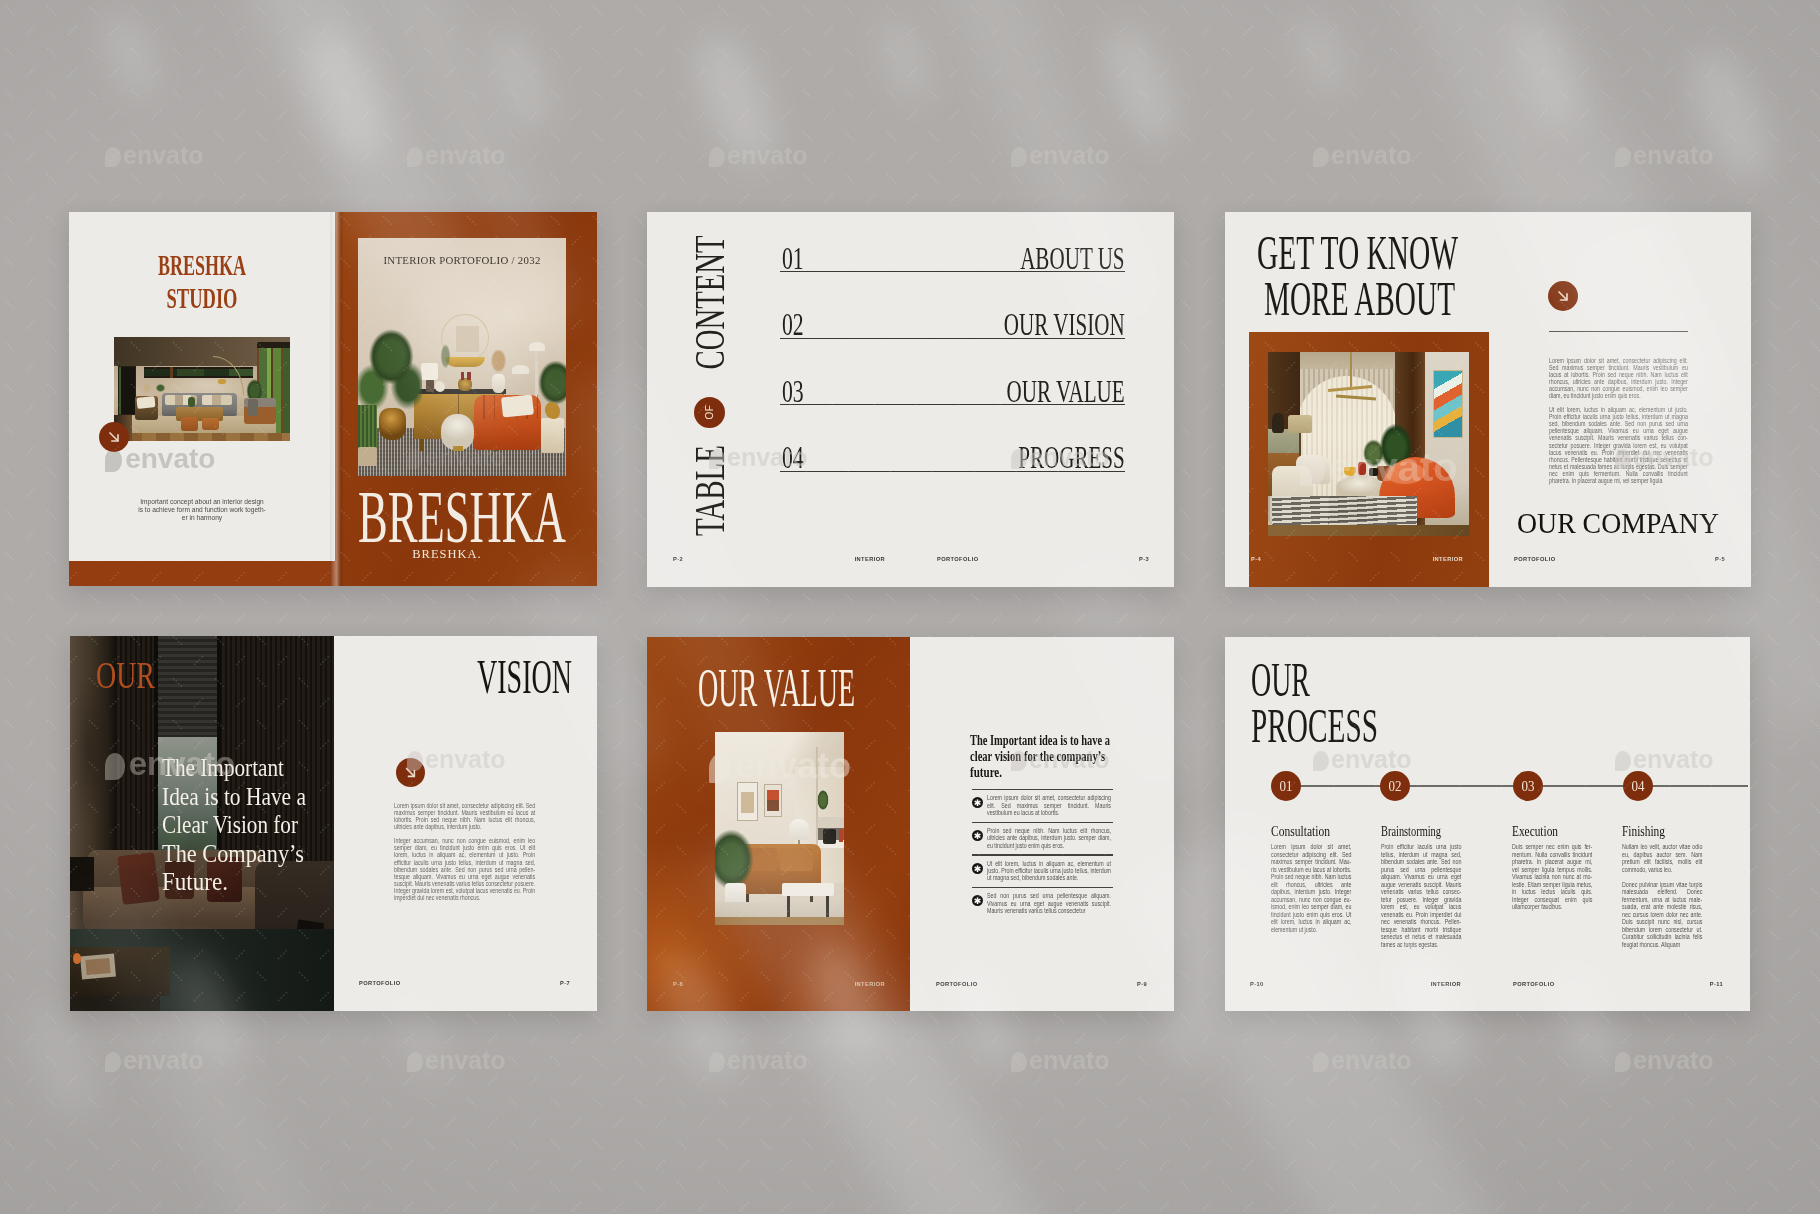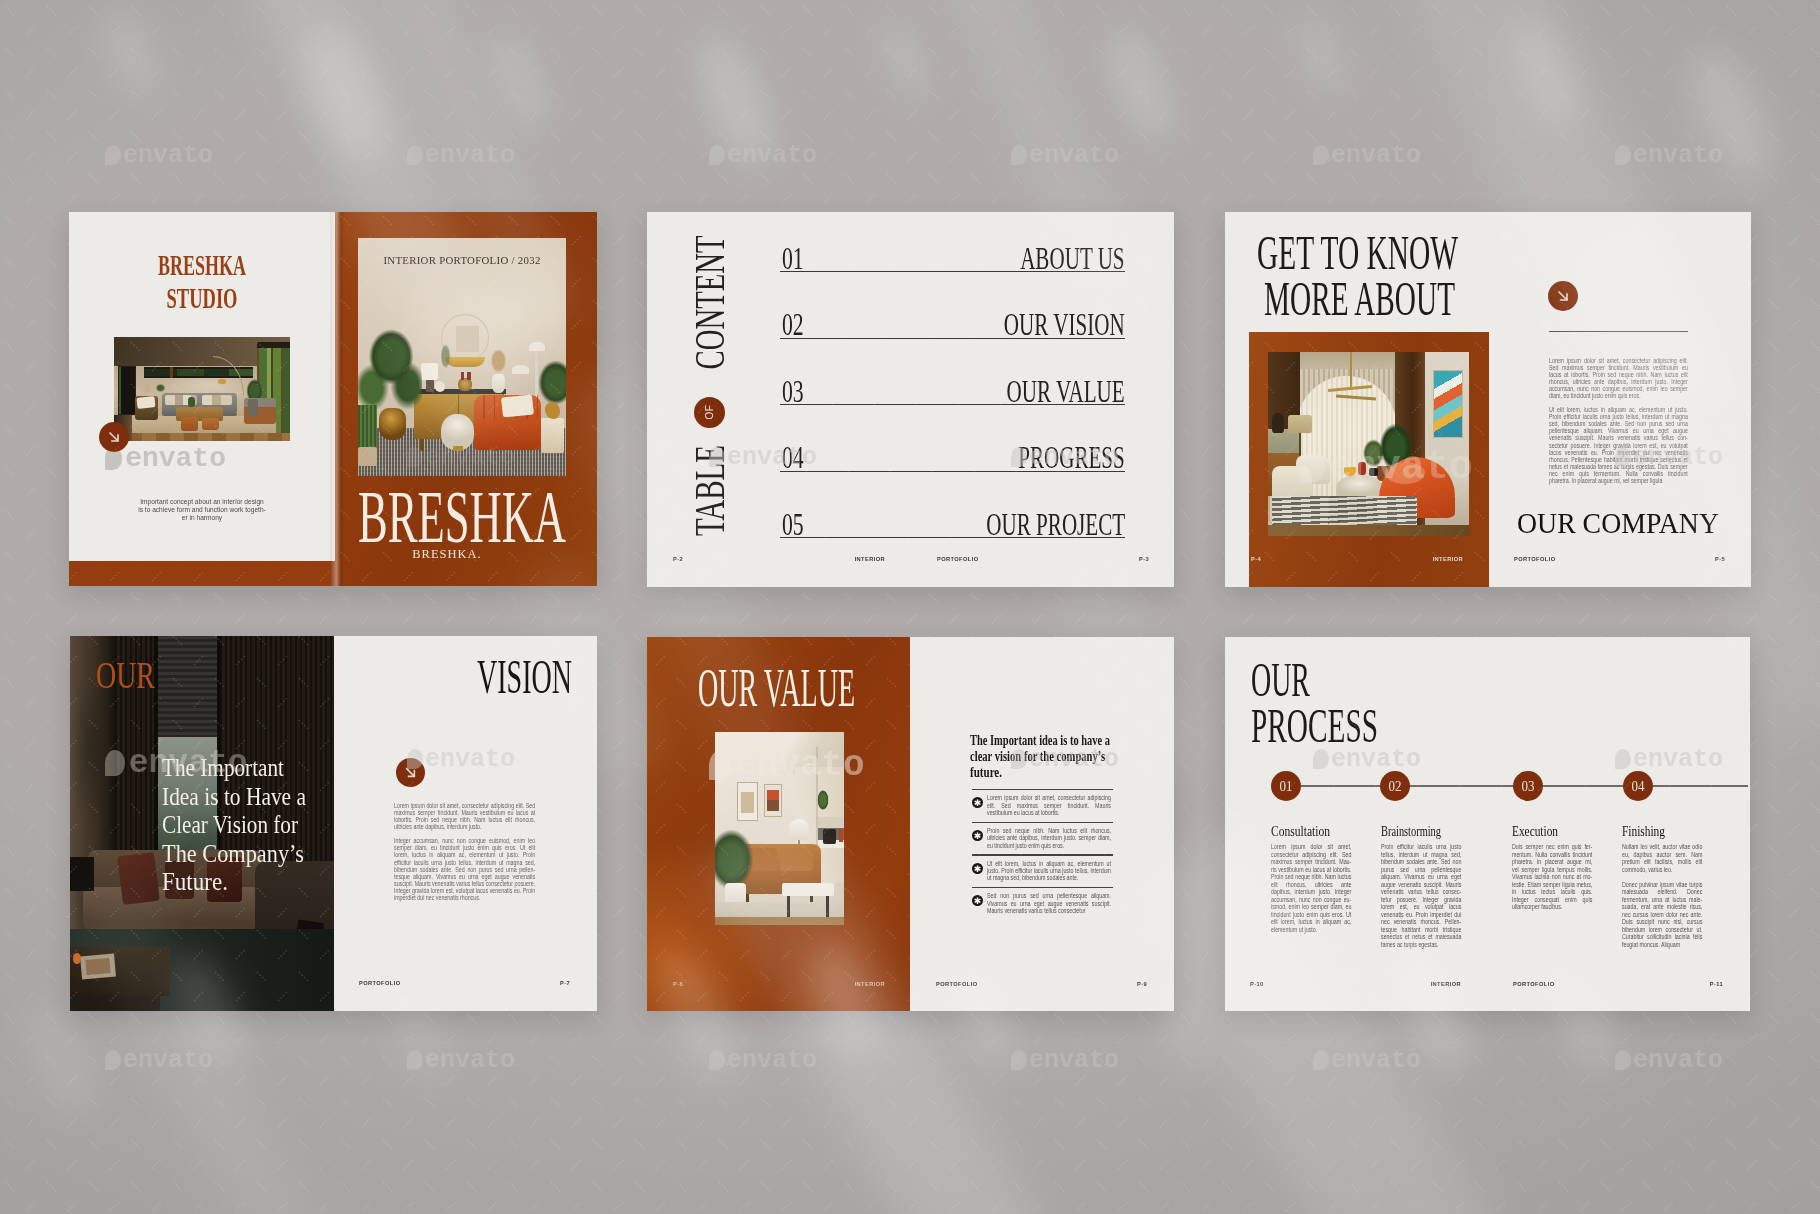--- a/index.html
+++ b/index.html
@@ -2,21 +2,21 @@
 <html><head>
 <meta charset="utf-8">
 <style>
 *{margin:0;padding:0;box-sizing:border-box;-webkit-font-smoothing:antialiased}
 html,body{width:1820px;height:1214px;overflow:hidden}
 body{position:relative;background:#a9a6a4;font-family:"Liberation Sans",sans-serif}
 .card{position:absolute;background:#edebe8;overflow:hidden;box-shadow:0 8px 22px rgba(50,45,42,.16)}
 .serif{font-family:"Liberation Serif",serif}
 .dot{position:absolute;border-radius:50%;background:#7e2e0c}
 .dot svg{position:absolute;left:0;top:0}
-.wm{position:absolute;color:#7c7977;font-weight:bold;letter-spacing:0;white-space:nowrap;font-family:Liberation Mono, monospace}
+.wm{position:absolute;color:#7c7977;font-weight:bold;letter-spacing:0;white-space:nowrap;font-family:Liberation Sans, sans-serif}
 .wm i{display:inline-block;width:.62em;height:.8em;background:currentColor;border-radius:50% 50% 50% 4%;margin-right:.1em;vertical-align:-12%}
 .foot{position:absolute;font-size:5.7px;letter-spacing:.4px;color:#3b3835;font-weight:bold}
 </style>
 </head>
 <body>
 
 <div style="position:absolute;inset:0;background:radial-gradient(140% 120% at 45% 41%, rgba(255,255,255,.06) 0 36%, rgba(0,0,0,.13) 97%)"></div>
 
 <div class="card" id="c1" style="left:69px;top:212px;width:528px;height:374px">
 
@@ -200,24 +200,20 @@
   <div style="position:absolute;left:133px;top:155px;width:345px;height:38px;border-bottom:1.5px solid #3b3834">
     <span class="serif" style="position:absolute;left:2px;bottom:-2.5px;font-size:31px;line-height:31px;display:inline-block;transform:scaleX(.70);transform-origin:0 100%;color:#23201d">03</span>
     <span class="serif" style="position:absolute;right:0;bottom:-2.5px;font-size:31px;line-height:31px;display:inline-block;transform:scaleX(.68);transform-origin:100% 100%;color:#23201d;white-space:nowrap">OUR VALUE</span>
   </div>
 
   <div style="position:absolute;left:133px;top:221.5px;width:345px;height:38px;border-bottom:1.5px solid #3b3834">
     <span class="serif" style="position:absolute;left:2px;bottom:-2.5px;font-size:31px;line-height:31px;display:inline-block;transform:scaleX(.70);transform-origin:0 100%;color:#23201d">04</span>
     <span class="serif" style="position:absolute;right:0;bottom:-2.5px;font-size:31px;line-height:31px;display:inline-block;transform:scaleX(.68);transform-origin:100% 100%;color:#23201d;white-space:nowrap">PROGRESS</span>
   </div>
 
-  <div style="position:absolute;left:133px;top:288px;width:345px;height:38px;border-bottom:1.5px solid #3b3834">
-    <span class="serif" style="position:absolute;left:2px;bottom:-2.5px;font-size:31px;line-height:31px;display:inline-block;transform:scaleX(.70);transform-origin:0 100%;color:#23201d">05</span>
-    <span class="serif" style="position:absolute;right:0;bottom:-2.5px;font-size:31px;line-height:31px;display:inline-block;transform:scaleX(.68);transform-origin:100% 100%;color:#23201d;white-space:nowrap">OUR PROJECT</span>
-  </div>
 
   <span class="foot" style="left:26px;top:344px">P-2</span>
 
   <span class="foot" style="left:150px;top:344px;width:88px;text-align:right">INTERIOR</span>
 
   <span class="foot" style="left:290px;top:344px">PORTOFOLIO</span>
 
   <span class="foot" style="left:414px;top:344px;width:88px;text-align:right">P-3</span>
 </div>
 

